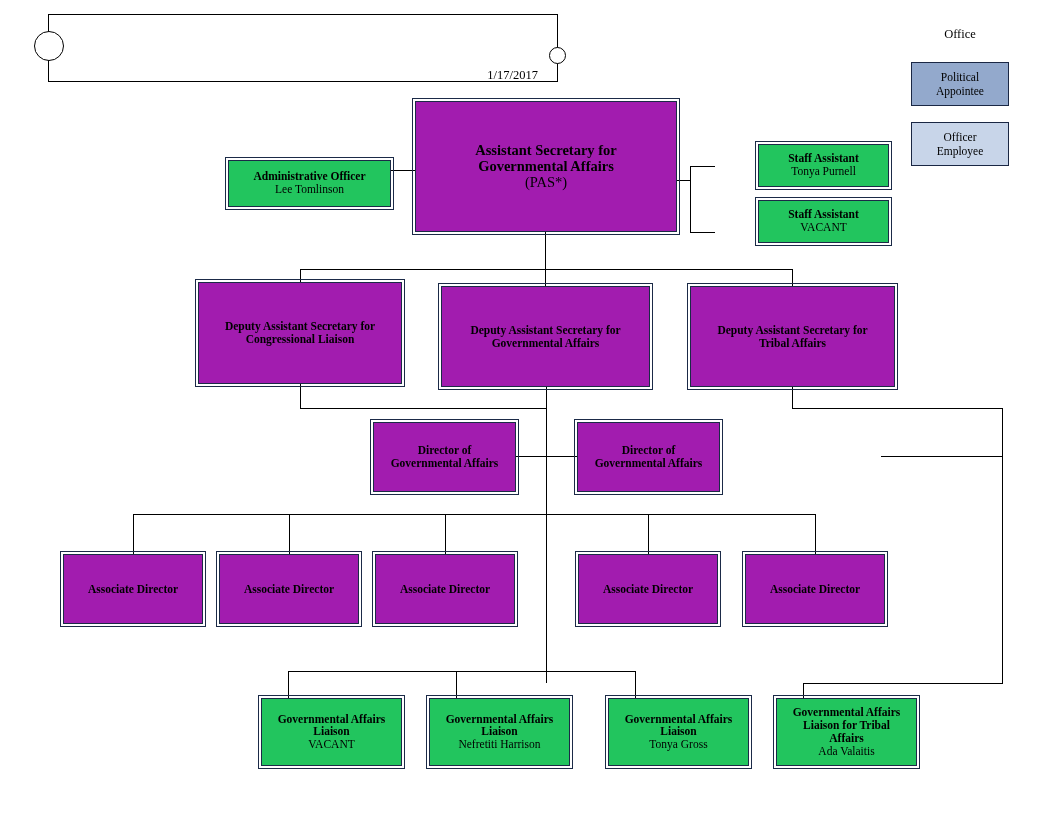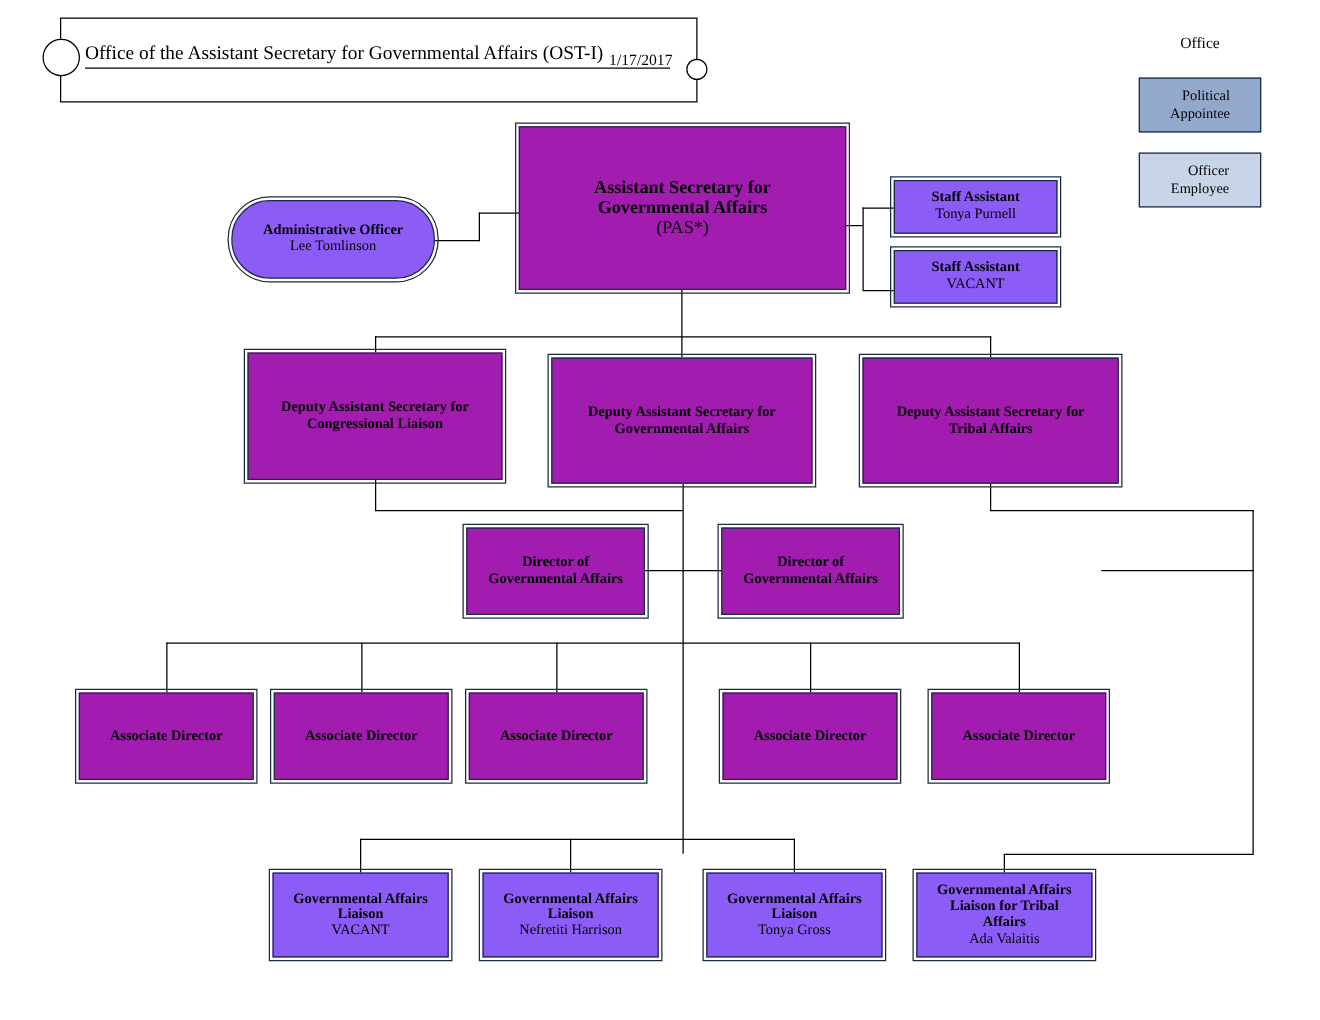--- a/index.html
+++ b/index.html
@@ -39,21 +39,21 @@
     font-size: 15.5px;
     line-height: 1.1;
     text-align: left;
     border-bottom: 1.2px solid #000;
     padding-bottom: 3px;
     white-space: nowrap;
   }
   .title-date {
     position: absolute;
     left: 330px;
-    top: 41px;
+    top: 68px;
     width: 208px;
     text-align: right;
     font-size: 12.5px;
   }
   .circle-left {
     position: absolute;
     left: 34px;
     top: 31px;
     width: 28px;
     height: 28px;
@@ -83,21 +83,21 @@
   }
   .legend-box {
     position: absolute;
     width: 98px;
     height: 44px;
     border: 1px solid #1a2744;
     box-sizing: border-box;
     display: flex;
     align-items: center;
     justify-content: center;
-    text-align: right;
+    text-align: center;
     font-size: 11.5px;
     line-height: 1.25;
   }
   .legend-political { left: 911px; top: 62px; background: #93a9cc; }
   .legend-career    { left: 911px; top: 122px; background: #c8d5e9; }
 
   
   .node {
     position: absolute;
     box-sizing: border-box;
@@ -113,21 +113,21 @@
   }
   .node .role {
     font-weight: bold;
     line-height: 1.12;
   }
   .node .person {
     font-weight: normal;
     line-height: 1.15;
   }
   .political { background: #a21caf; }
-  .career    { background: #8b5cf6; }
+  .career    { background: #22c55e; margin-left: 43px; }
 
   
   .line {
     position: absolute;
     background: #000000;
     z-index: 1;
   }
   .hline { height: 1px; }
   .vline { width: 1px; }
 
@@ -141,21 +141,20 @@
   }
 </style>
 </head>
 <body>
 
 <div id="canvas">
 
   <div class="title-box"></div>
   <div class="circle-left"></div>
   <div class="circle-right"></div>
-  <div class="title-text">Office of the Assistant Secretary for  Governmental Affairs (OST-I)</div>
   <div class="title-date">1/17/2017</div>
 
   <div class="legend-title">Office</div>
   <div class="legend-box legend-political">
     <div>
       <div>Political</div>
       <div>Appointee</div>
     </div>
   </div>
   <div class="legend-box legend-career">
@@ -208,21 +207,21 @@
   <div class="line vline" style="left:288px; top:671px; height:27px;"></div>
   <div class="line vline" style="left:456px; top:671px; height:27px;"></div>
   <div class="line vline" style="left:635px; top:671px; height:27px;"></div>
 
   <div class="node political" style="left:415px; top:101px; width:262px; height:131px; font-size:14.5px;">
     <div class="role">Assistant Secretary for</div>
     <div class="role">Governmental Affairs</div>
     <div class="person">(PAS*)</div>
   </div>
 
-  <div class="node career" style="left:185px; top:160px; width:163px; height:63px; font-size:11.5px;border-radius:31px;">
+  <div class="node career" style="left:185px; top:160px; width:163px; height:47px; font-size:11.5px;">
     <div class="role">Administrative Officer</div>
     <div class="person">Lee Tomlinson</div>
   </div>
 
   <div class="node career" style="left:715px; top:144px; width:131px; height:43px; font-size:11.5px;">
     <div class="role">Staff Assistant</div>
     <div class="person">Tonya Purnell</div>
   </div>
 
   <div class="node career" style="left:715px; top:200px; width:131px; height:43px; font-size:11.5px;">

